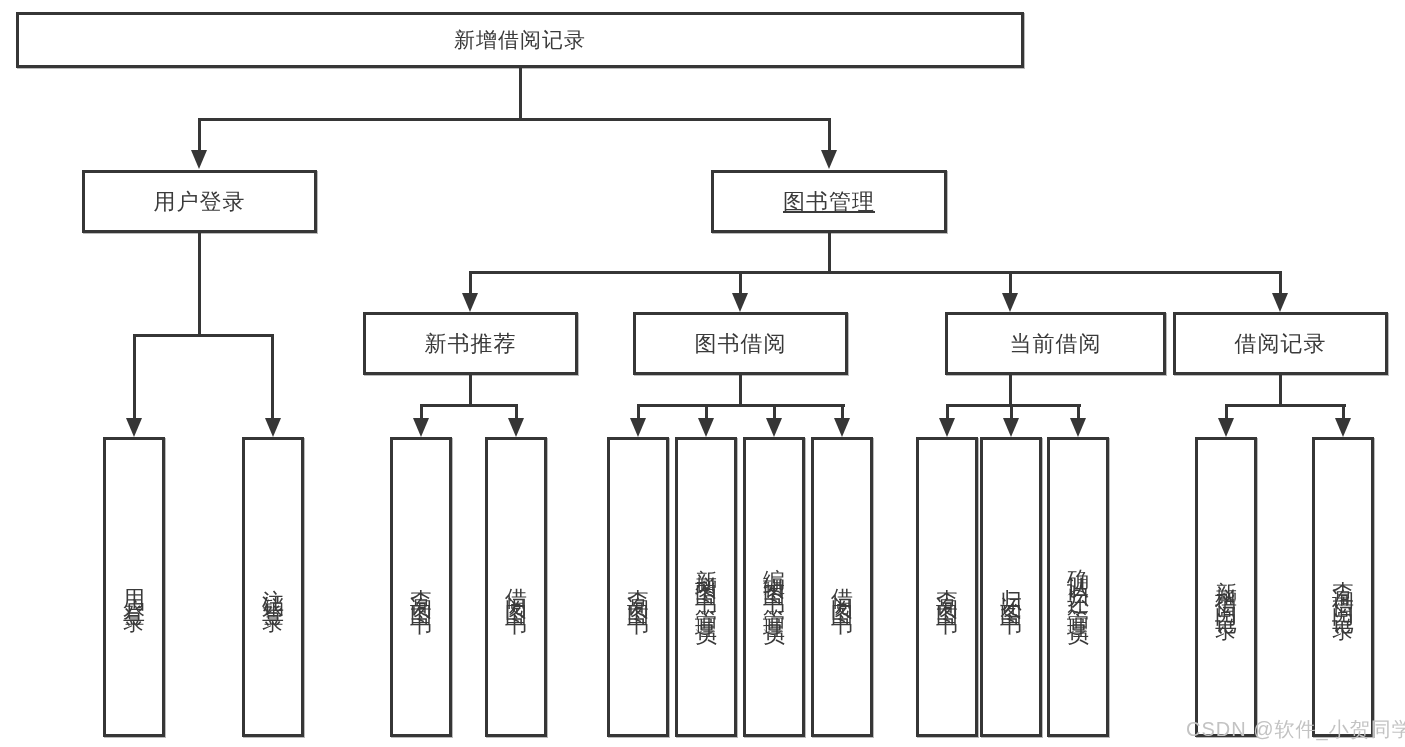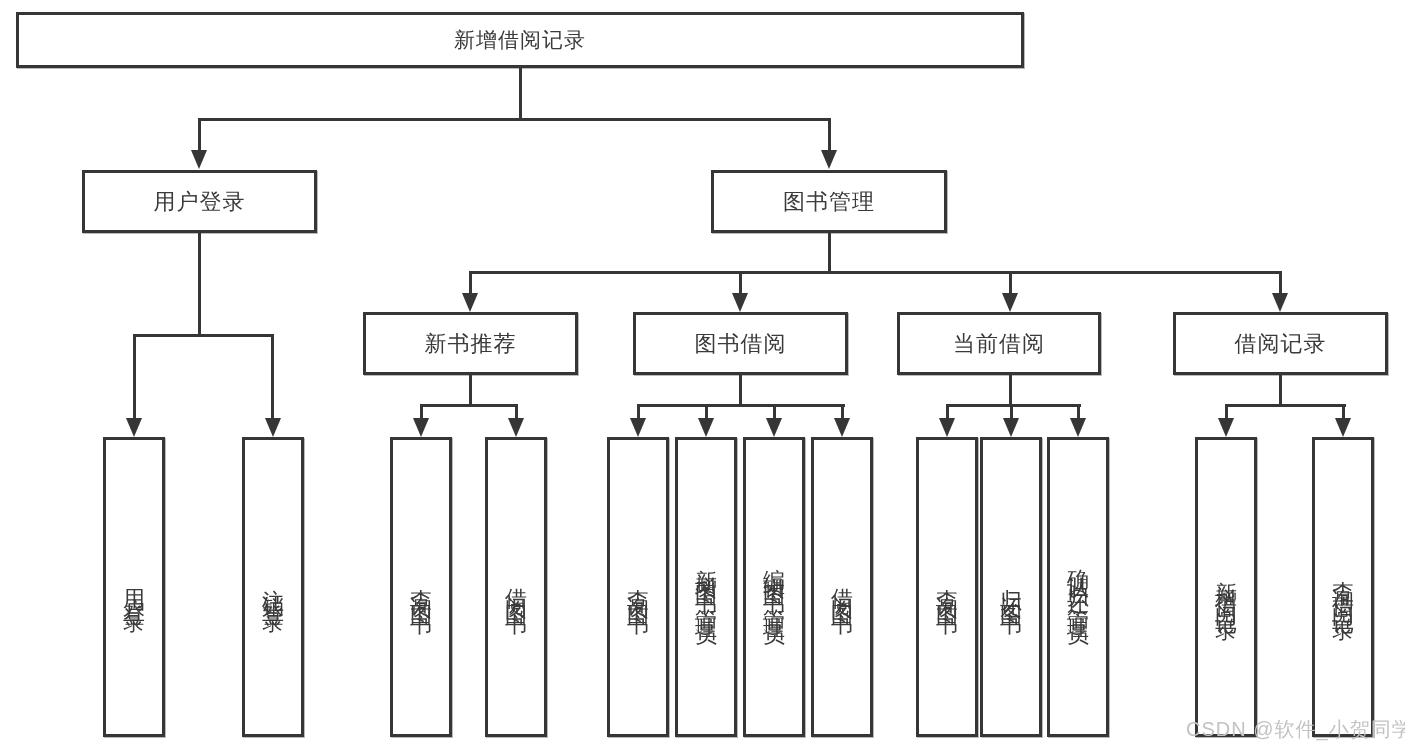--- a/index.html
+++ b/index.html
@@ -52,33 +52,33 @@
 <div class="canvas">
 
   <div class="box root" style="left:16px;top:12px;width:1008px;height:56px;">
     <span class="hlabel">新增借阅记录</span>
   </div>
 
   <div class="box" style="left:82px;top:170px;width:235px;height:63px;">
     <span class="hlabel">用户登录</span>
   </div>
 
-  <div class="box" style="left:711px;top:170px;width:236px;height:63px;">
+  <div class="box" style="left:711px;top:170px;width:236px;height:63px;text-decoration:underline;">
     <span class="hlabel">图书管理</span>
   </div>
 
   <div class="box" style="left:633px;top:312px;width:215px;height:63px;">
     <span class="hlabel">图书借阅</span>
   </div>
 
   <div class="box" style="left:363px;top:312px;width:215px;height:63px;">
     <span class="hlabel">新书推荐</span>
   </div>
 
-  <div class="box" style="left:897px;top:312px;width:204px;height:63px;">
+  <div class="box" style="left:945px;top:312px;width:221px;height:63px;">
     <span class="hlabel">当前借阅</span>
   </div>
 
   <div class="box" style="left:1173px;top:312px;width:215px;height:63px;">
     <span class="hlabel">借阅记录</span>
   </div>
 
   <div class="box" style="left:103px;top:437px;width:62px;height:300px;">
     <span class="vlabel">用户登录</span>
   </div>

